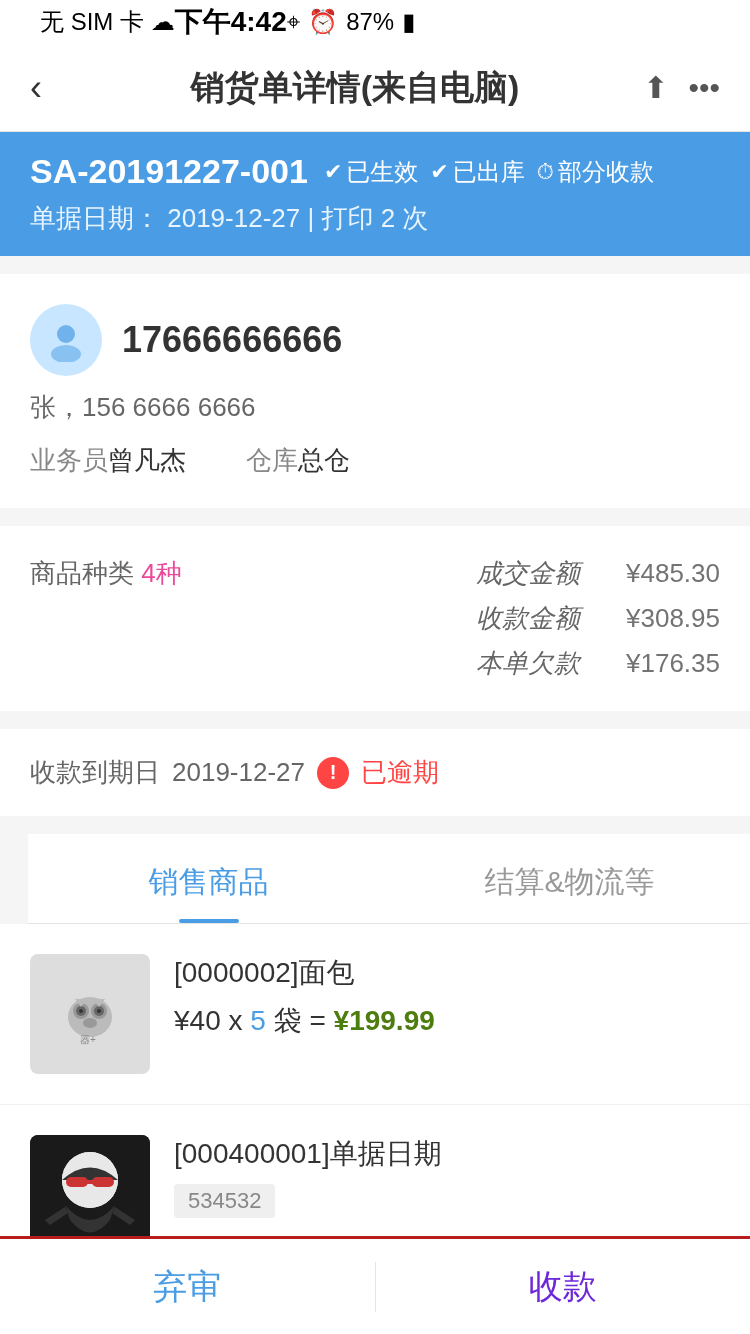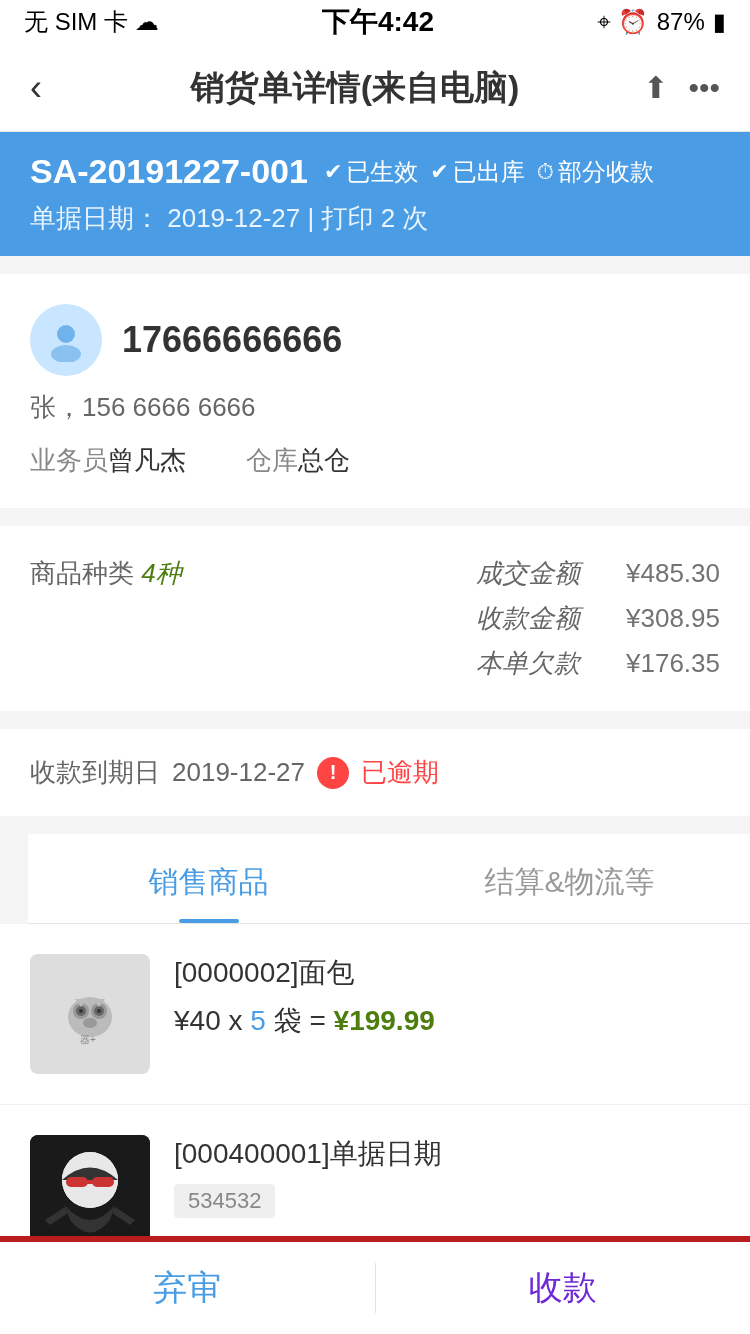--- a/index.html
+++ b/index.html
@@ -12,22 +12,22 @@
       font-size: 28px;
       color: #333;
     }
 
     
     .status-bar {
       height: 44px;
       background: #fff;
       display: flex;
       align-items: center;
-      justify-content: space-between;
-      padding: 0 24px;
+      justify-content: flex-start;
+      padding: 0 40px;
       font-size: 24px;
       color: #000;
     }
     .status-left { display: flex; align-items: center; gap: 10px; }
     .status-center { font-size: 28px; font-weight: 600; }
     .status-right { display: flex; align-items: center; gap: 8px; font-size: 24px; }
 
     
     .nav-bar {
       height: 88px;
@@ -160,21 +160,21 @@
       margin-top: 18px;
       display: flex;
       justify-content: space-between;
       align-items: flex-start;
     }
     .stats-left { }
     .stats-item {
       font-size: 26px;
       color: #666;
     }
-    .stats-item .highlight { color: #4d7c0f; font-weight: 500; font-style: italic; }
+    .stats-item .highlight { color: #ec4899; font-weight: 500; }
     .stats-right {
       display: flex;
       flex-direction: column;
       gap: 10px;
       text-align: right;
     }
     .stats-row {
       display: flex;
       justify-content: flex-end;
       align-items: center;
@@ -291,21 +291,21 @@
     .product-price .total { color: #4d7c0f; font-weight: 600; }
 
     
     .bottom-bar {
       position: fixed;
       bottom: 0;
       left: 0;
       width: 750px;
       height: 98px;
       background: #fff;
-      border-top: 6px solid #b91c1c;
+      border-top: 3px solid #b91c1c;
       display: flex;
       align-items: center;
     }
     .bottom-btn {
       flex: 1;
       height: 100%;
       display: flex;
       align-items: center;
       justify-content: center;
       font-size: 34px;

